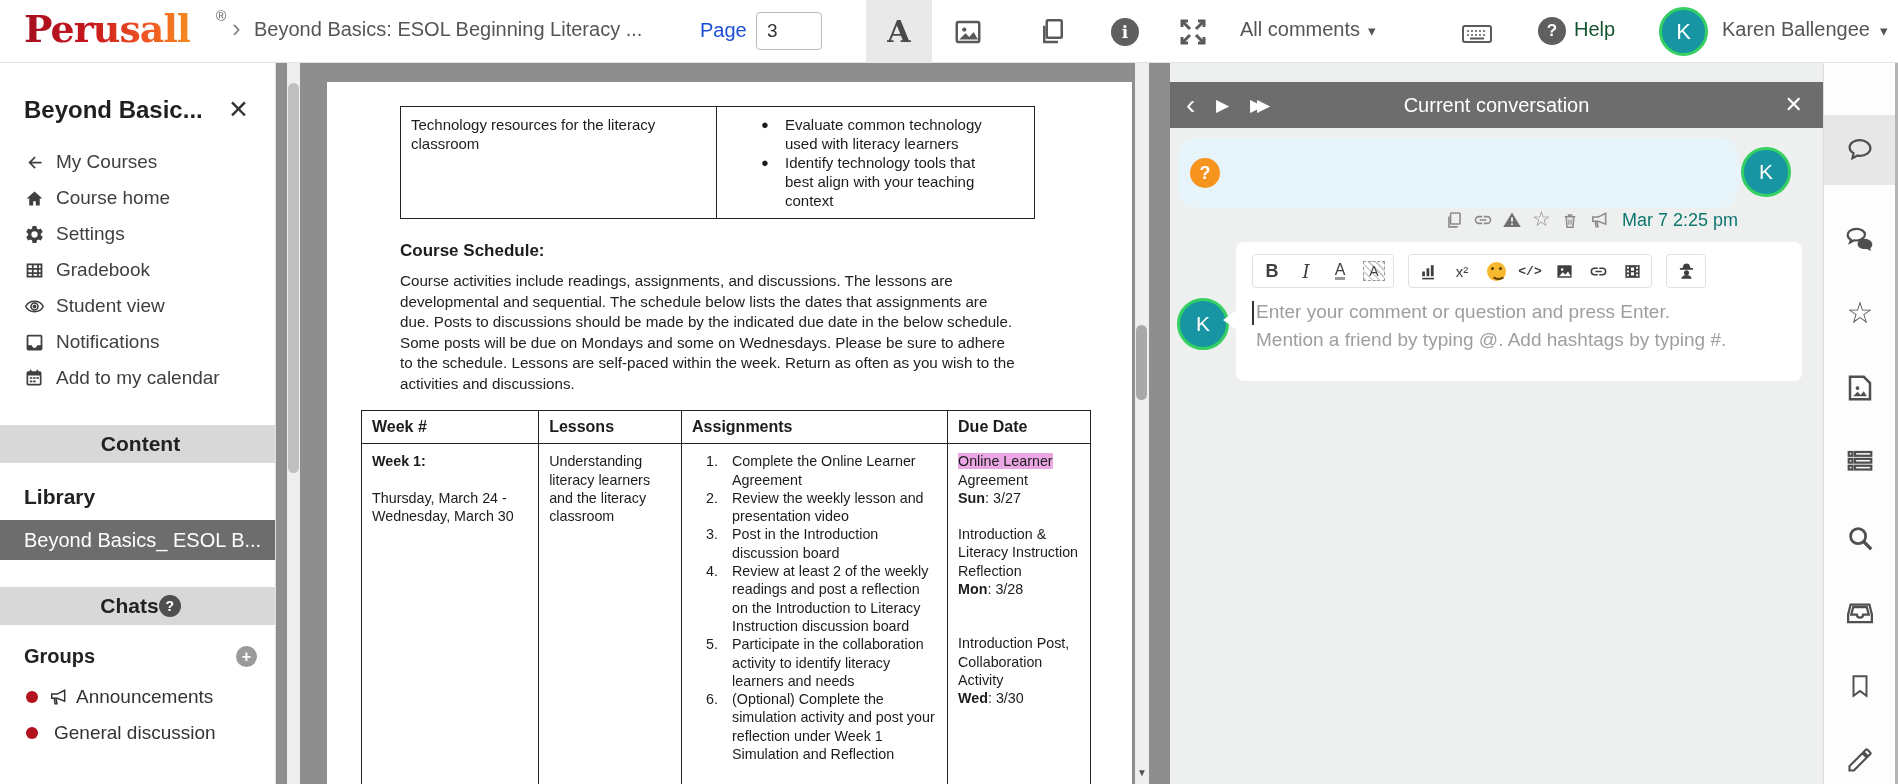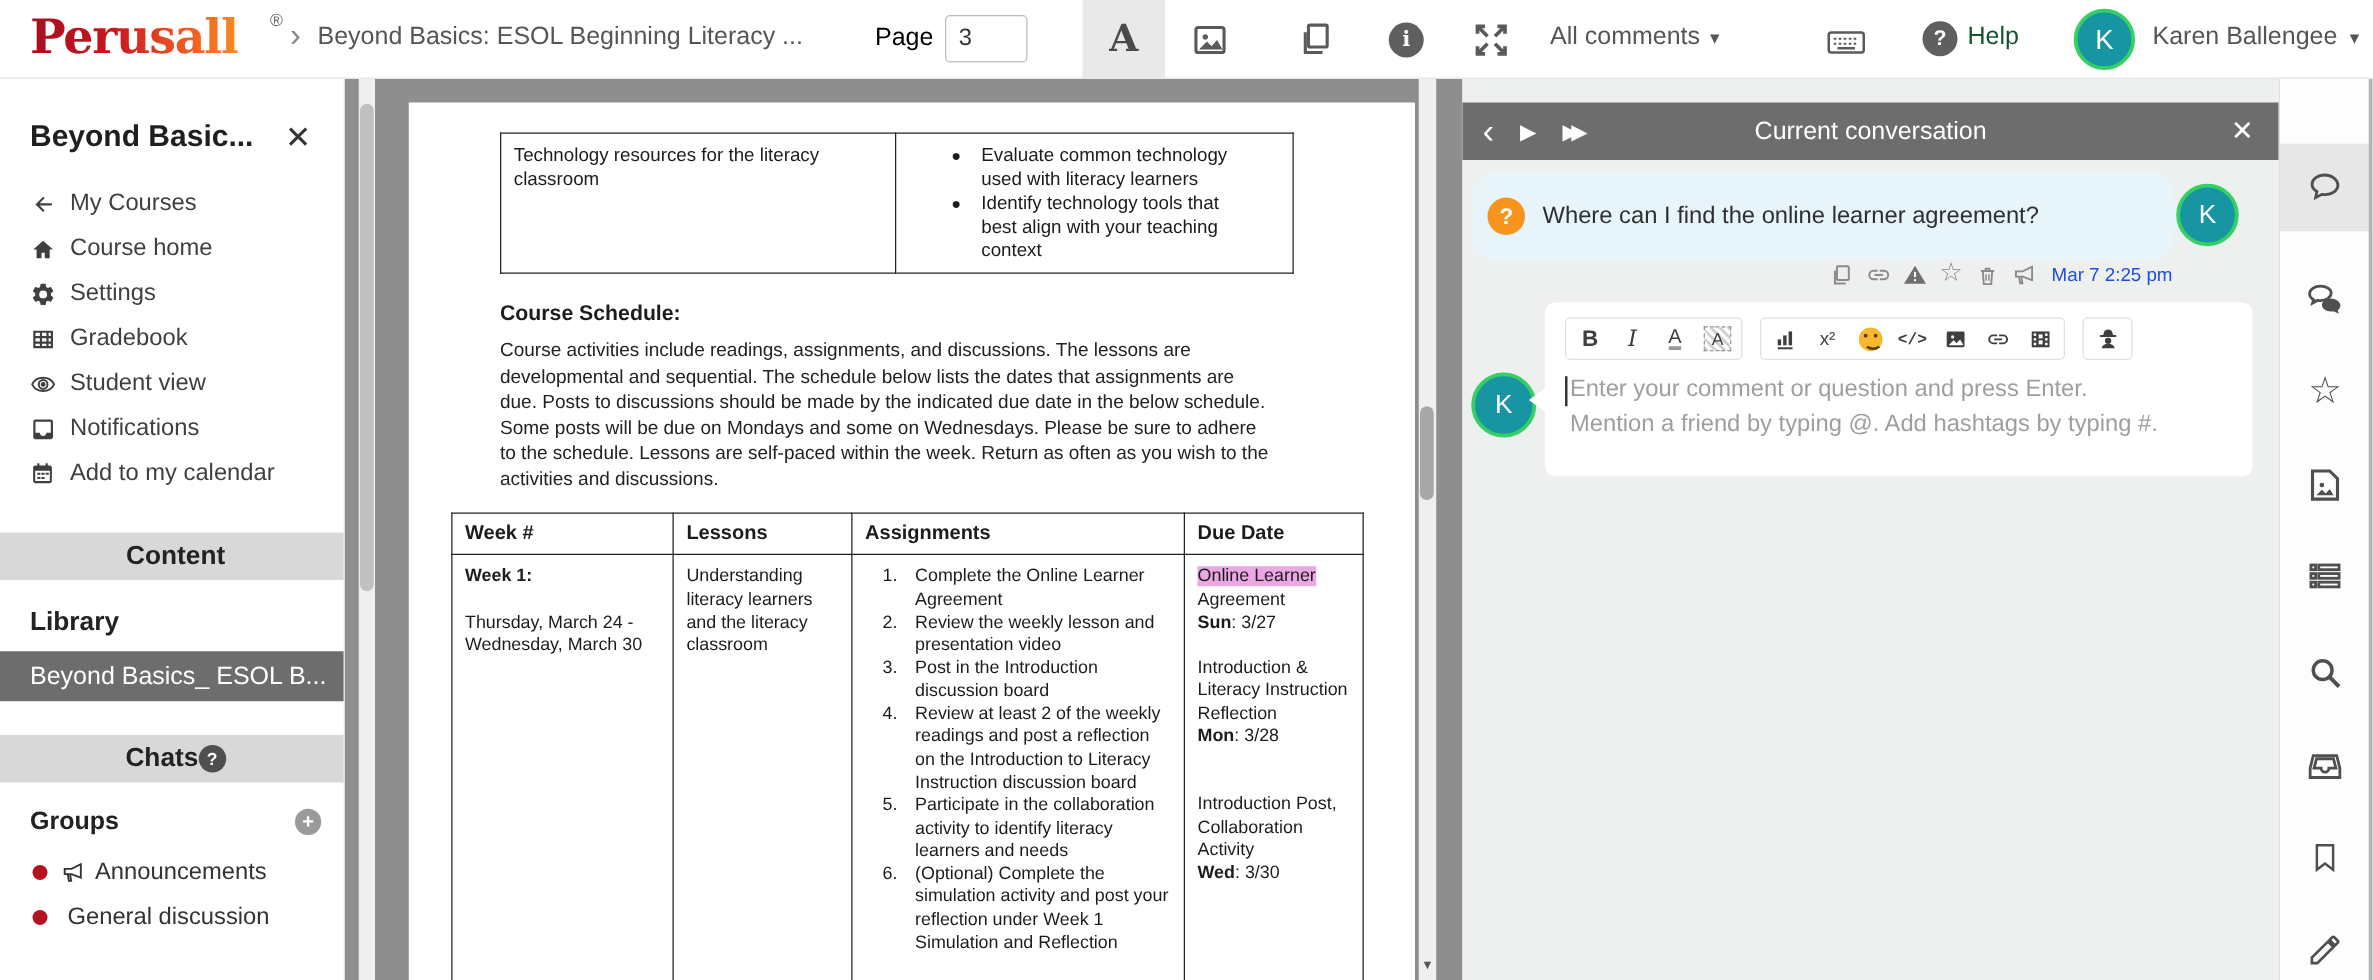--- a/index.html
+++ b/index.html
@@ -6,21 +6,21 @@
   html,body { width:1898px; height:784px; overflow:hidden; font-family:"Liberation Sans",sans-serif; background:#fff; }
 
   
   .header { position:absolute; left:0; top:0; width:1898px; height:63px; background:#fff; border-bottom:1px solid #e3e3e3; z-index:5; }
   .logo { position:absolute; left:24px; top:6px; font-family:"DejaVu Serif",serif; font-weight:bold; font-size:38px; letter-spacing:-1px;
           background:linear-gradient(90deg,#a50f1f 0%,#c8161d 40%,#ef5323 72%,#f68b1f 100%);
           -webkit-background-clip:text; background-clip:text; color:transparent; }
   .logo-reg { position:absolute; left:216px; top:8px; font-size:14px; color:#666; }
   .crumb-chev { position:absolute; left:232px; top:13px; font-size:26px; color:#888; }
   .crumb { position:absolute; left:254px; top:18px; font-size:20px; color:#555; }
-  .page-label { position:absolute; left:700px; top:19px; font-size:20px; color:#000000; }
+  .page-label { position:absolute; left:700px; top:19px; font-size:20px; color:#1d4ed8; }
   .page-input { position:absolute; left:756px; top:12px; width:66px; height:38px; border:1px solid #bbb; border-radius:4px; font-size:19px; padding-left:10px; color:#333; font-family:"Liberation Sans",sans-serif; }
   .a-tile { position:absolute; left:866px; top:0; width:66px; height:63px; background:#e9e9e9; display:flex; align-items:center; justify-content:center;
             font-family:"DejaVu Serif",serif; font-weight:bold; font-size:30px; color:#4a4a4a; }
   .hbtn { position:absolute; top:15px; width:34px; height:34px; display:flex; align-items:center; justify-content:center; }
   .circle-badge { border-radius:50%; background:#5f5f5f; color:#fff; display:flex; align-items:center; justify-content:center; font-weight:bold; }
   .allc { position:absolute; left:1240px; top:18px; font-size:20px; color:#555; }
   .allc .caret { font-size:15px; margin-left:8px; color:#555; }
   .help-q { position:absolute; left:1538px; top:17px; width:28px; height:28px; font-size:17px; }
   .help-t { position:absolute; left:1574px; top:18px; font-size:20px; color:#14532d; }
   .avatar { border-radius:50%; background:#1795a2; border:3px solid #35d063; color:#fff; display:flex; align-items:center; justify-content:center; }
@@ -77,21 +77,21 @@
   .cb-title { position:absolute; left:0; right:0; top:0; height:46px; display:flex; align-items:center; justify-content:center; font-size:20px; }
   .cb-x { position:absolute; right:20px; top:0; height:46px; display:flex; align-items:center; font-size:22px; cursor:pointer; }
   .q-bubble { position:absolute; left:8px; top:75px; width:560px; height:70px; background:#e7f5fb; border-radius:18px; display:flex; align-items:center; }
   .q-bubble:after { content:""; position:absolute; right:-14px; top:24px; border-left:16px solid #e7f5fb; border-top:11px solid transparent; border-bottom:11px solid transparent; }
   .q-circ { width:30px; height:30px; border-radius:50%; background:#f7941e; color:#fff; font-weight:bold; font-size:18px; display:flex; align-items:center; justify-content:center; margin:0 14px 0 12px; flex:none; }
   .q-text { font-size:19px; color:#2f2f2f; }
   .av-q { position:absolute; left:571px; top:84px; width:50px; height:50px; font-size:21px; }
   .act-row { position:absolute; left:0; top:144px; width:568px; height:26px; display:flex; align-items:center; justify-content:flex-end; }
   .act-row .ai { width:29px; display:flex; justify-content:center; cursor:pointer; }
   .act-row .star { font-size:21px; color:#8a8a8a; margin-top:-3px; }
-  .ts { font-size:15px; color:#1d4ed8; margin-left:8px; }
+  .ts { font-size:18px; color:#0f766e; margin-left:8px; }
   .av-e { position:absolute; left:7px; top:235px; width:52px; height:52px; font-size:21px; }
   .editor { position:absolute; left:66px; top:179px; width:566px; height:139px; background:#fff; border-radius:8px; }
   .editor:before { content:""; position:absolute; left:-13px; top:68px; border-right:14px solid #fff; border-top:10px solid transparent; border-bottom:10px solid transparent; }
   .ed-toolbar { display:flex; align-items:center; padding:12px 0 0 16px; }
   .ed-group { display:inline-flex; border:1px solid #e0e0e0; border-radius:4px; margin-right:14px; padding:1px 2px; }
   .ed-btn { width:34px; height:30px; display:flex; align-items:center; justify-content:center; color:#3f3f3f; cursor:pointer; }
   .ed-b { font-weight:bold; font-size:18px; }
   .ed-i { font-style:italic; font-family:"DejaVu Serif",serif; font-size:18px; }
   .ed-u { font-size:16px; border-bottom:3px solid #9a9a9a; line-height:15px; }
   .ed-hla { font-size:14px; width:22px; height:20px; display:flex; align-items:center; justify-content:center; border:1px dashed #999;
@@ -363,21 +363,20 @@
     <div class="cb-nav" style="left:16px;font-size:28px;">‹</div>
     <div class="cb-nav" style="left:46px;font-size:17px;">▶</div>
     <div class="cb-nav" style="left:80px;font-size:17px;letter-spacing:-6px;">
       <span>▶</span>
         <span>▶</span>
     </div>
     <div class="cb-x">✕</div>
   </div>
   <div class="q-bubble">
     <div class="q-circ">?</div>
-    <div class="q-text">Where can I find the online learner agreement?</div>
   </div>
   <div class="avatar av-q">K</div>
   <div class="act-row">
     <span class="ai">
         <svg width="19" height="19" viewBox="0 0 24 24">
           <rect x="7" y="2.5" width="12" height="14" rx="1" fill="none" stroke="#8a8a8a" stroke-width="2"></rect>
           <path d="M5 7v13h11" fill="none" stroke="#8a8a8a" stroke-width="2"></path>
         </svg>
       </span>
     <span class="ai">

